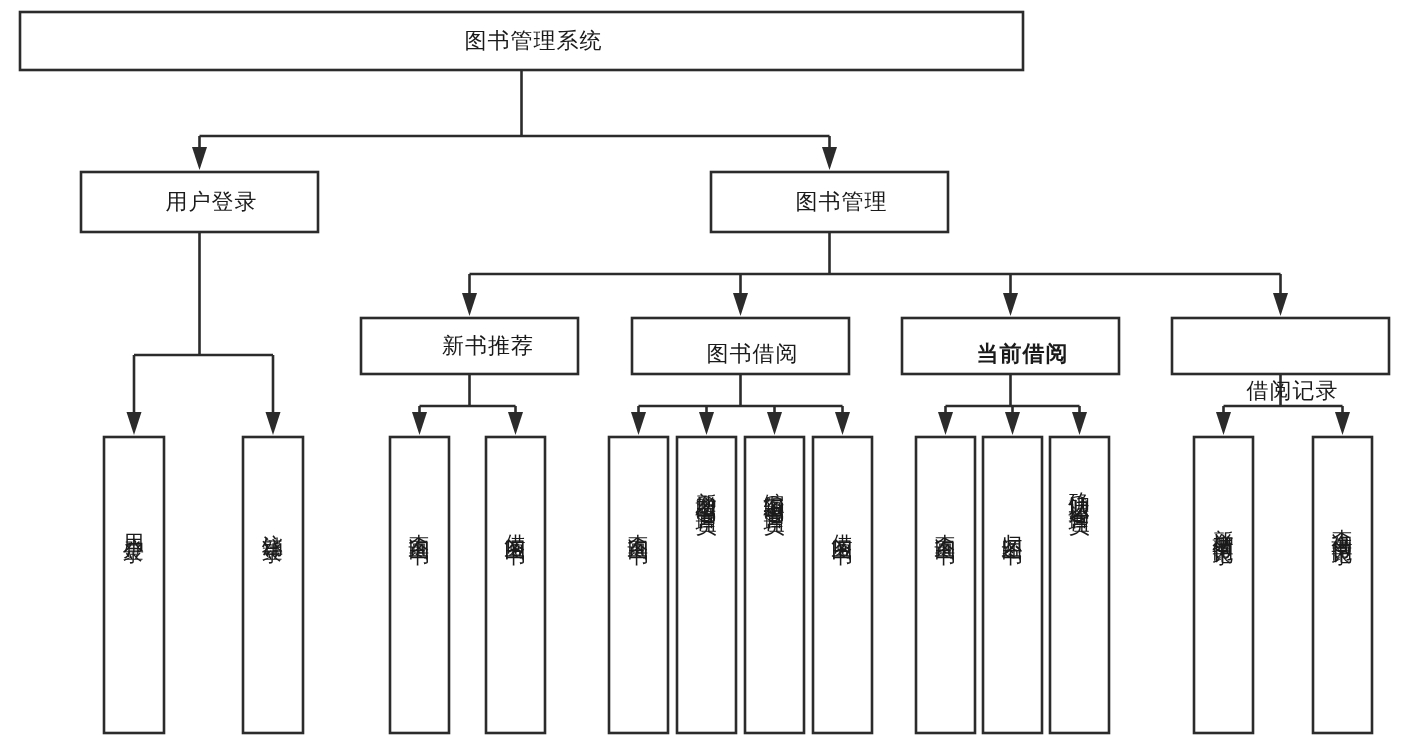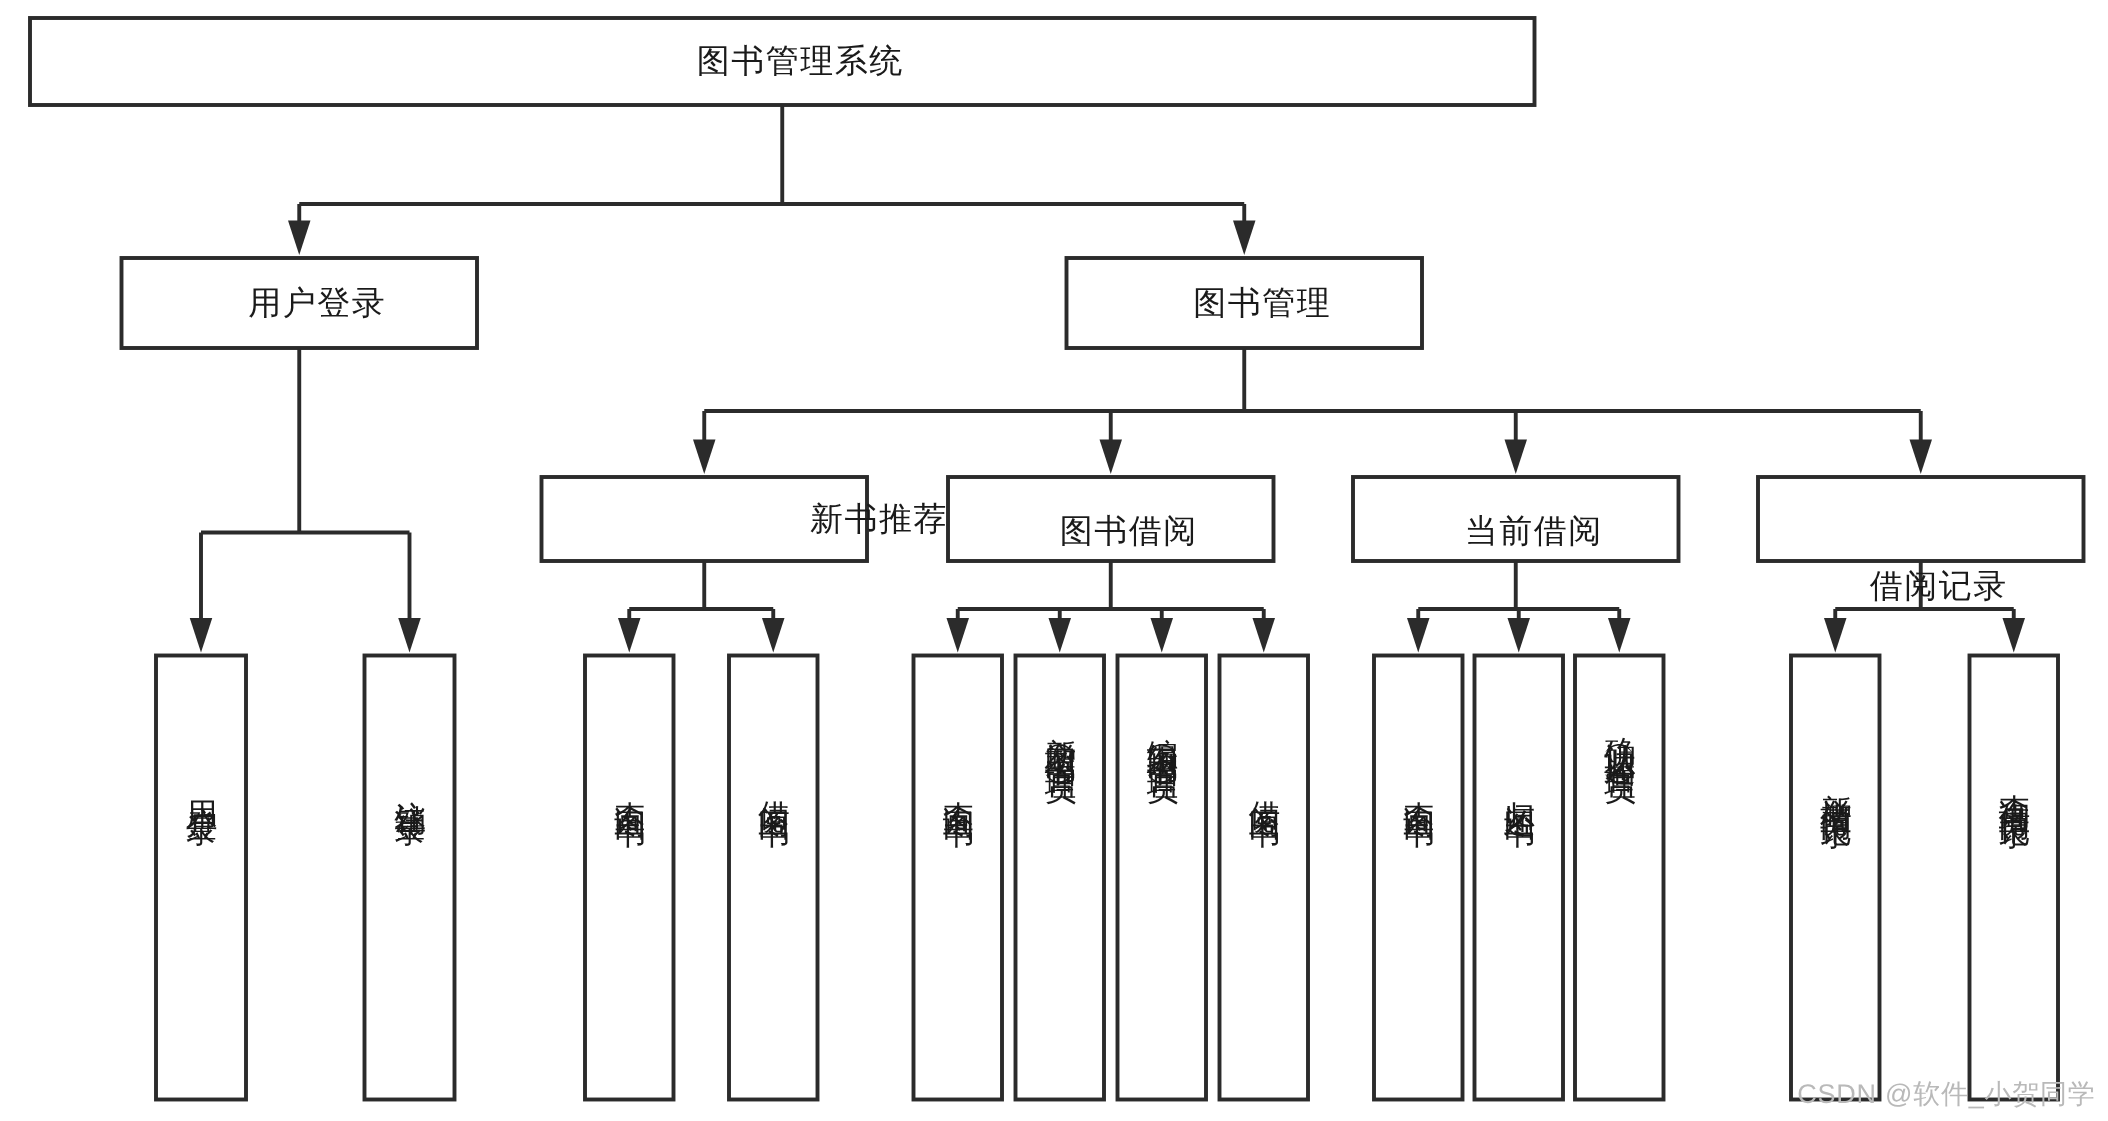--- a/index.html
+++ b/index.html
@@ -177,27 +177,27 @@
       </div>
       <div class="h-label-wrap" style="left: 711px; top: 172px; width: 237px; height: 60px; border-radius: 26px;">
         <span>图书管理</span>
       </div>
       <div class="vert-label-wrap" style="left: 104px; top: 437px; width: 60px; height: 296px; padding-top: 80px; box-sizing: border-box;">
         <span>用户登录</span>
       </div>
       <div class="vert-label-wrap" style="left: 243px; top: 437px; width: 60px; height: 296px; padding-top: 80px; box-sizing: border-box;">
         <span>注销登录</span>
       </div>
-      <div class="h-label-wrap" style="left: 362px; top: 318px; width: 258px; height: 56px; justify-content: flex-end;">
+      <div class="h-label-wrap" style="left: 347px; top: 318px; width: 258px; height: 56px;">
         <span>新书推荐</span>
       </div>
       <div class="h-label-wrap" style="left: 632px; top: 318px; width: 217px; height: 72px;">
         <span>图书借阅</span>
       </div>
-      <div class="h-label-wrap" style="left: 902px; top: 318px; width: 217px; height: 72px;">
+      <div class="h-label-wrap" style="left: 902px; top: 318px; width: 217px; height: 72px; font-weight: bold;">
         <span>当前借阅</span>
       </div>
       <div class="h-label-wrap" style="left: 1172px; top: 318px; width: 217px; height: 56px; margin-top: 45px;">
         <span>借阅记录</span>
       </div>
       <div class="vert-label-wrap" style="left: 390px; top: 437px; width: 59px; height: 296px; padding-top: 80px; box-sizing: border-box;">
         <span>查询图书</span>
       </div>
       <div class="vert-label-wrap" style="left: 486px; top: 437px; width: 59px; height: 296px; padding-top: 80px; box-sizing: border-box;">
         <span>借阅图书</span>
@@ -223,14 +223,13 @@
       <div class="vert-label-wrap" style="left: 1050px; top: 437px; width: 59px; height: 296px; padding-top: 37.75px; box-sizing: border-box;">
         <span>确认归还（管理员）</span>
       </div>
       <div class="vert-label-wrap" style="left: 1194px; top: 437px; width: 59px; height: 296px; padding-top: 74.5px; box-sizing: border-box;">
         <span>新增借阅记录</span>
       </div>
       <div class="vert-label-wrap" style="left: 1313px; top: 437px; width: 59px; height: 296px; padding-top: 74.5px; box-sizing: border-box;">
         <span>查询借阅记录</span>
       </div>
     </div>
-  <div id="watermark">CSDN @软件_小贺同学</div>
 </div>
 
 </body></html>

